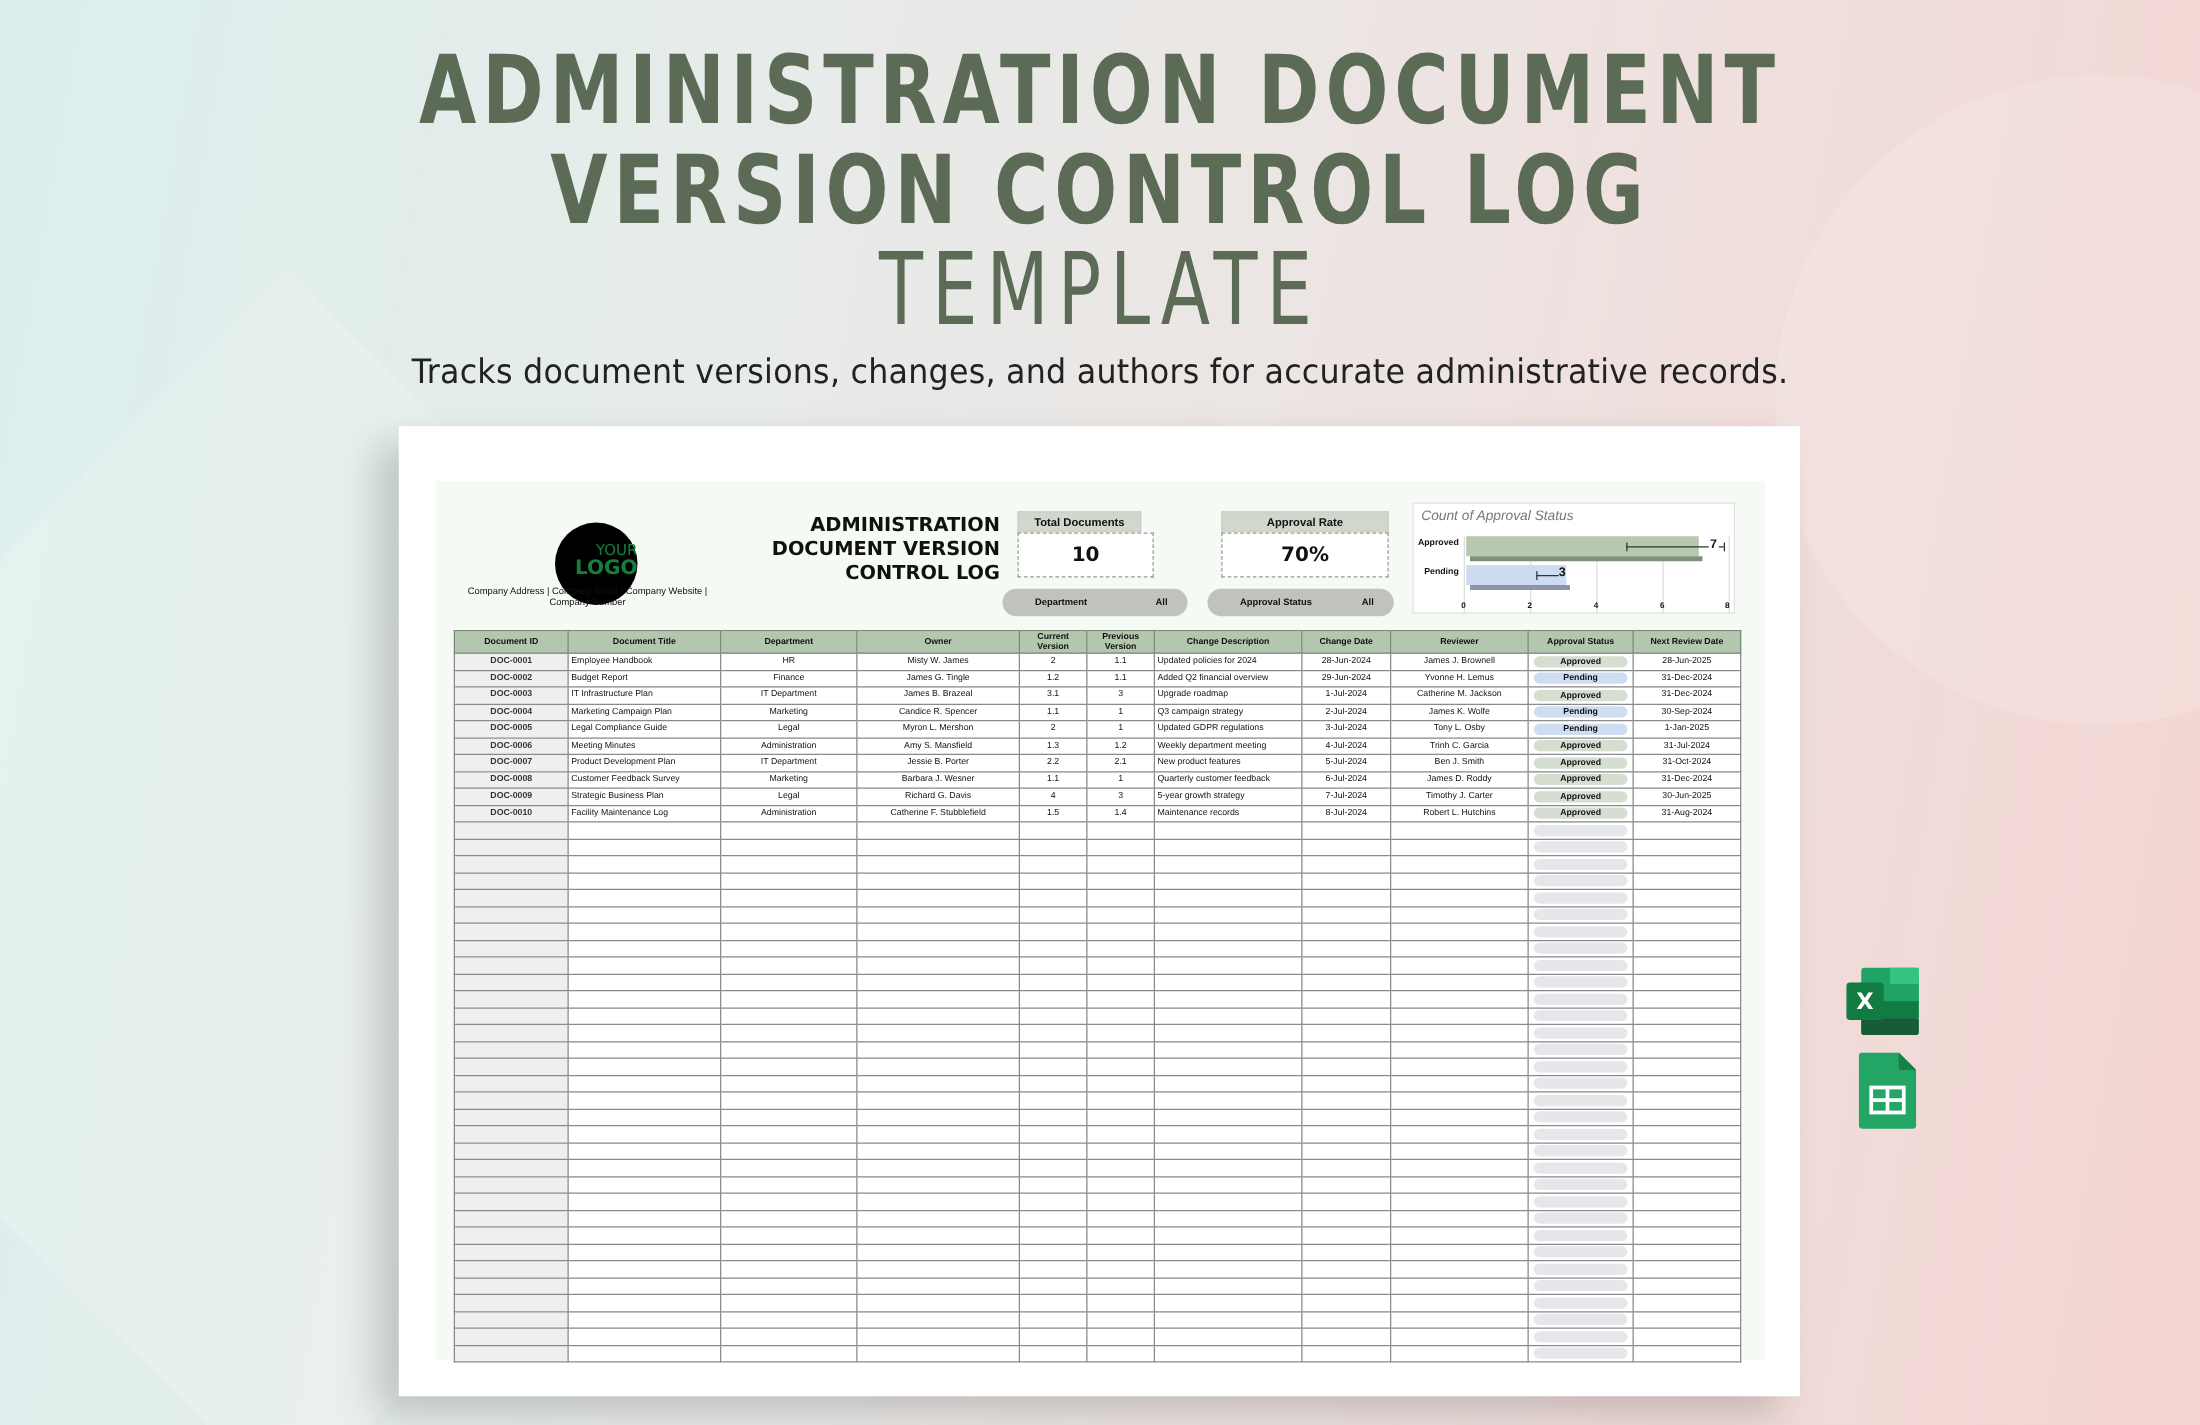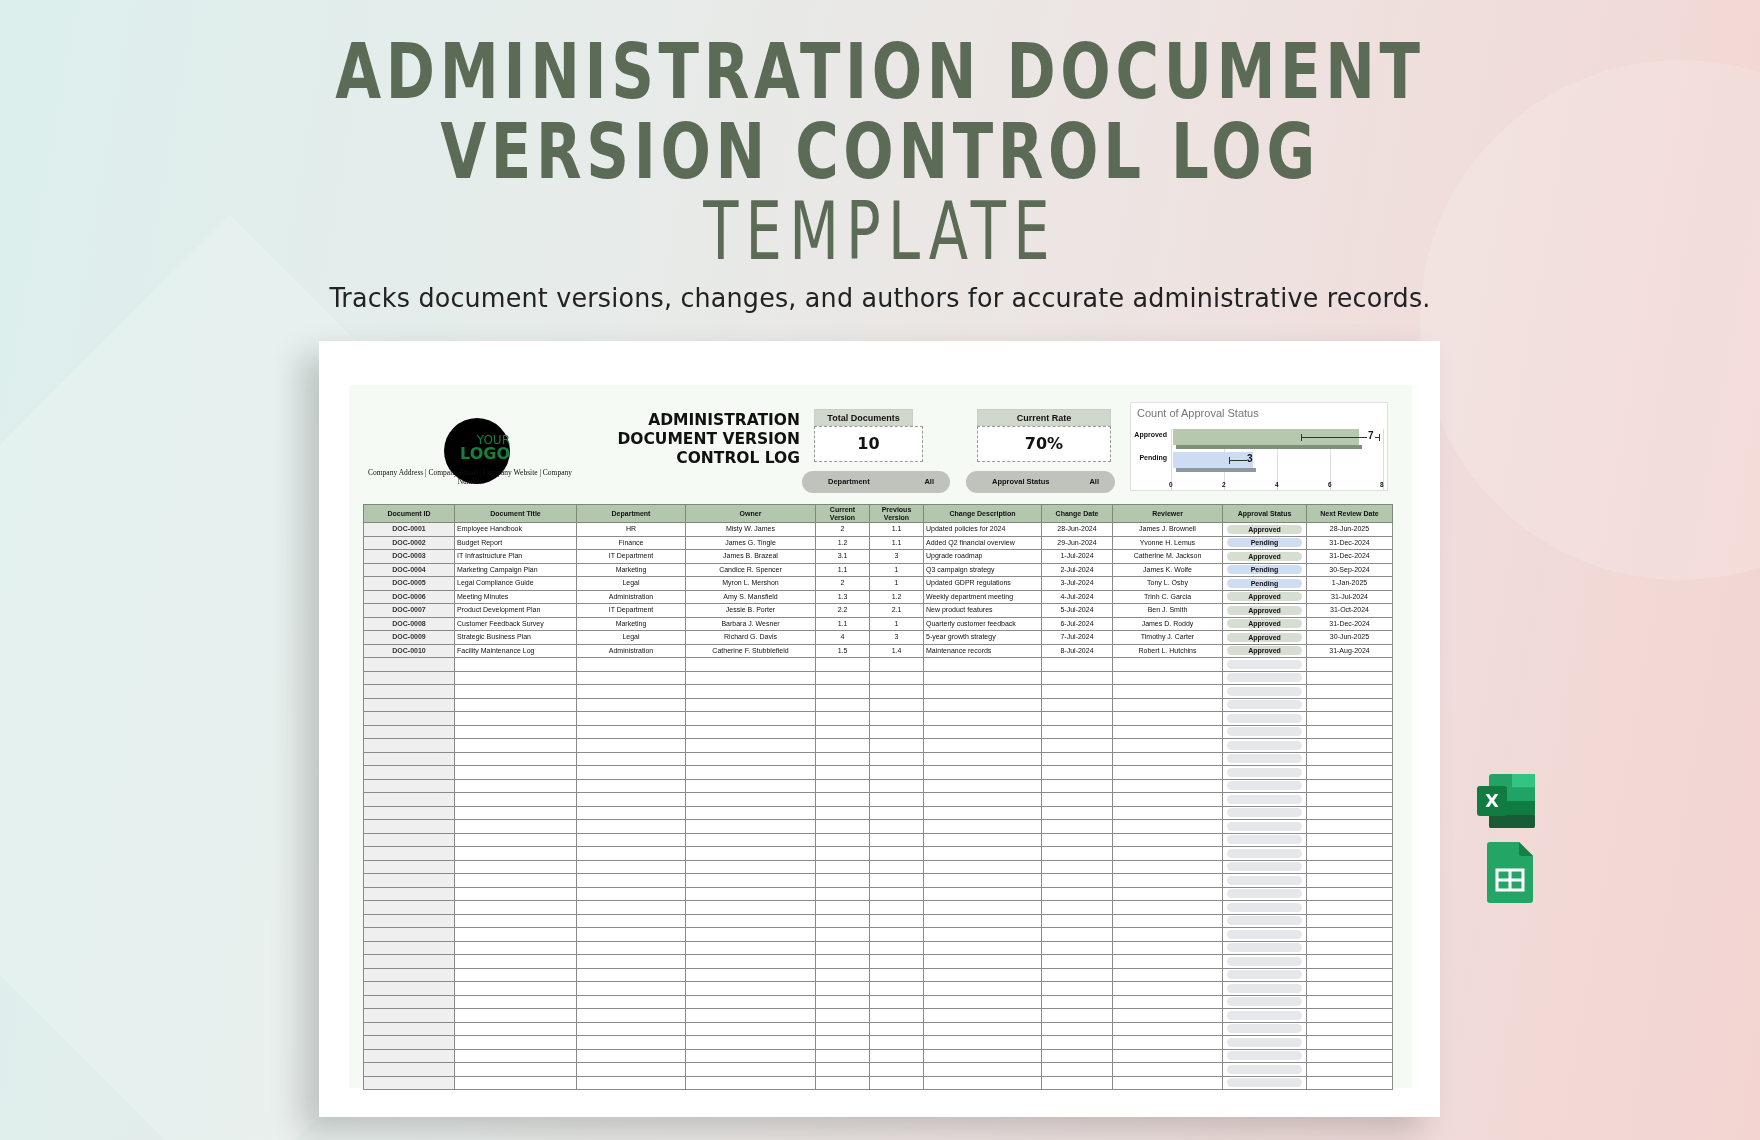--- a/index.html
+++ b/index.html
@@ -37,21 +37,21 @@
 
   
   .logo {
     position:absolute; left:444px; top:418px; width:66px; height:66px; border-radius:50%;
     background:#000; color:#15803d; text-align:right; font-family:"DejaVu Sans", sans-serif;
   }
   .logo .l1 { display:block; margin-top:16px; font-size:12px; font-weight:normal; line-height:13px; }
   .logo .l2 { display:block; font-size:16px; font-weight:bold; line-height:14px; }
   .company {
     position:absolute; left:360px; top:468px; width:220px; text-align:center;
-    font-size:7.5px; line-height:9px; color:#111;font-family:Liberation Serif, serif;
+    font-size:7.5px; line-height:9px; color:#111;
   }
   .sheet-title {
     position:absolute; left:590px; top:411px; width:210px; text-align:right;
     font-family:"DejaVu Sans", sans-serif; font-weight:bold; font-size:15.5px; line-height:19px; color:#111;
   }
 
   .kpi { position:absolute; }
   .kpi-label {
     position:absolute; left:0; top:0; height:17px; background:#d0d8cd;
     font-weight:bold; font-size:9px; color:#111; text-align:center; line-height:17px;
@@ -66,21 +66,21 @@
     position:absolute; height:22px; border-radius:11px; background:#bfc3bb;
     font-size:7.5px; font-weight:bold; color:#111;
   }
   .pill .pl { position:absolute; left:26px; top:0; line-height:22px; }
   .pill .pv { position:absolute; right:16px; top:0; line-height:22px; }
 
   .chart-box {
     position:absolute; left:1130px; top:402px; width:258px; height:89px;
     background:#fff; border:1px solid #e0e0e0;
   }
-  .chart-title { position:absolute; left:6px; top:4px; font-size:11px; color:#777; }
+  .chart-title { position:absolute; left:6px; top:4px; font-size:11px; color:#777;font-style:italic; }
   .chart-cat { position:absolute; font-size:7px; color:#111; font-weight:bold; text-align:right; width:36px; }
   .grid-line { position:absolute; width:1px; background:#ddd; top:26px; height:62px; }
   .tick { position:absolute; top:78px; font-size:6.5px; color:#111; font-weight:bold; }
   .bar { position:absolute; height:16px; }
   .bar-3d-bottom { position:absolute; height:4px; }
   .err-line { position:absolute; height:1px; background:#333; }
   .err-cap { position:absolute; width:1px; height:7px; background:#333; }
   .bar-label { position:absolute; font-size:10px; font-weight:bold; color:#111; }
 
   
@@ -128,21 +128,21 @@
   <span class="l2">LOGO</span>
 </div>
 <div class="company">Company Address | Company Email | Company Website | Company Number</div>
 <div class="sheet-title">ADMINISTRATION DOCUMENT VERSION CONTROL LOG</div>
 
 <div class="kpi" style="left:814px; top:409px; width:109px; height:53px;">
   <div class="kpi-label" style="width:99px;">Total Documents</div>
   <div class="kpi-value" style="width:109px;">10</div>
 </div>
 <div class="kpi" style="left:977px; top:409px; width:134px; height:53px;">
-  <div class="kpi-label" style="width:134px;">Current Rate</div>
+  <div class="kpi-label" style="width:134px;">Approval Rate</div>
   <div class="kpi-value" style="width:134px;">70%</div>
 </div>
 
 <div class="pill" style="left:802px; top:471px; width:148px;">
   <span class="pl">Department</span>
   <span class="pv">All</span>
 </div>
 <div class="pill" style="left:966px; top:471px; width:149px;">
   <span class="pl">Approval Status</span>
   <span class="pv">All</span>

